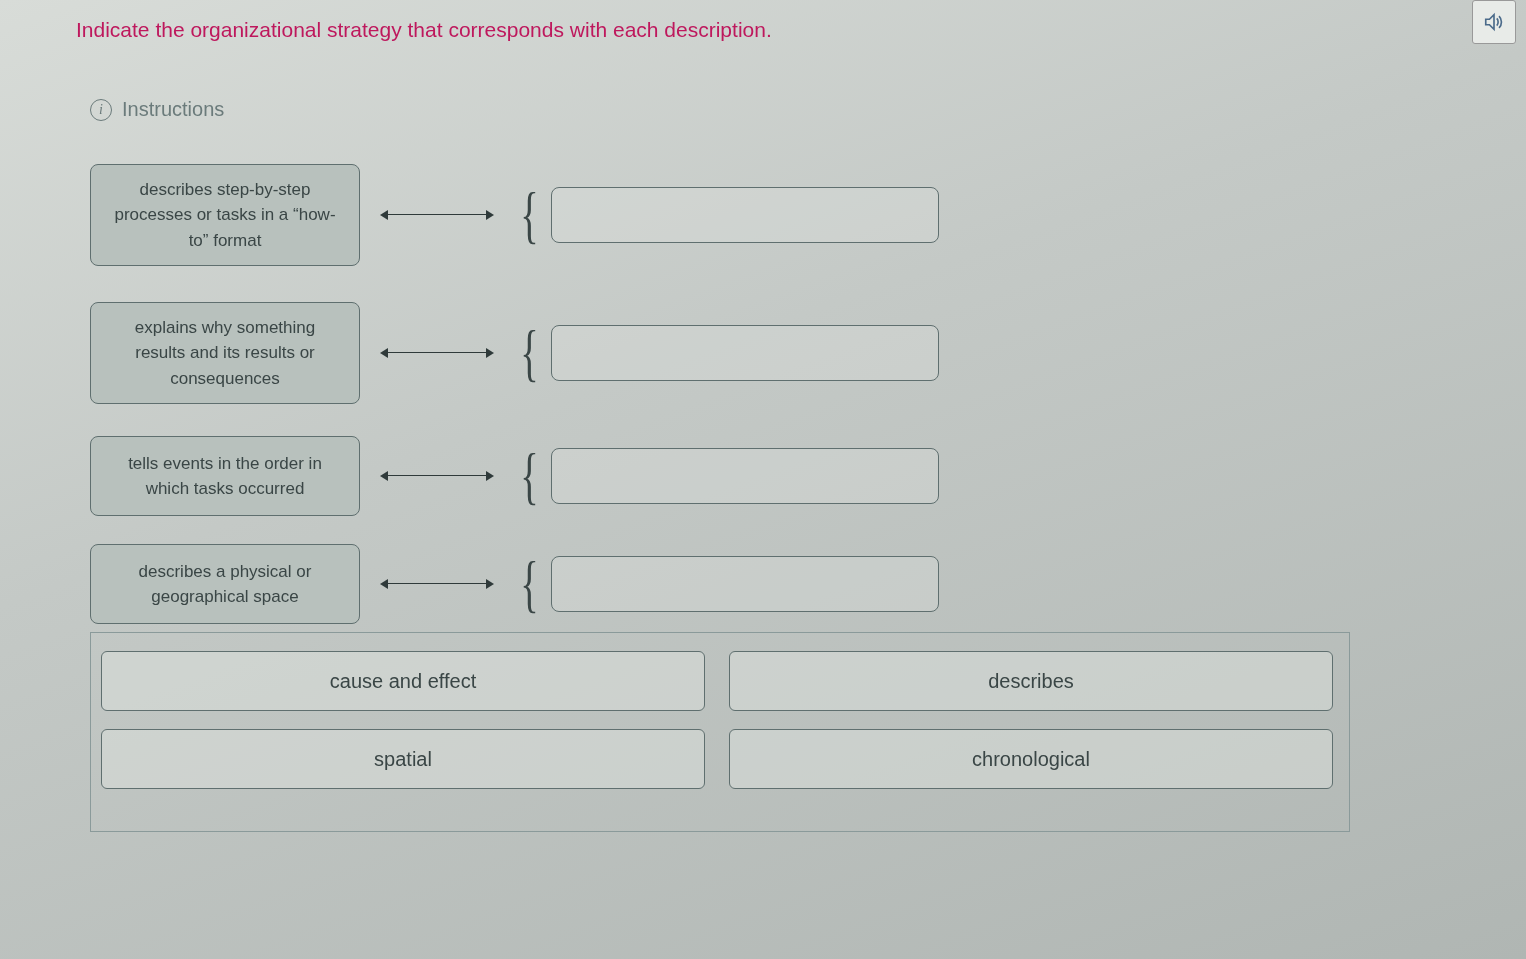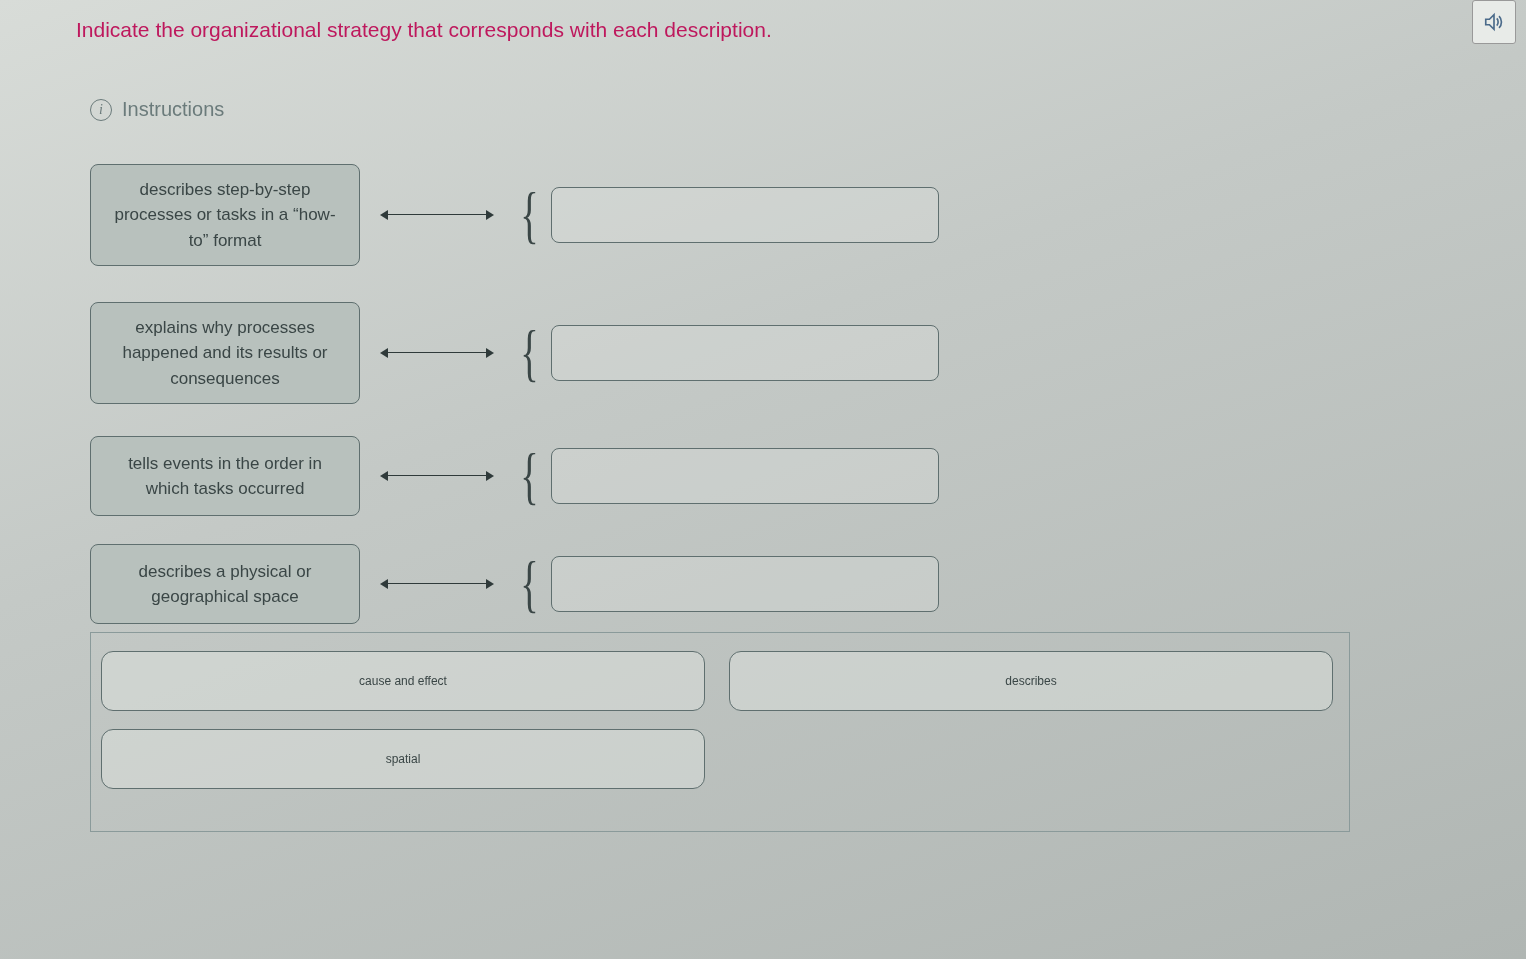--- a/index.html
+++ b/index.html
@@ -141,26 +141,26 @@
     padding: 18px 10px;
     display: flex;
     flex-wrap: wrap;
     gap: 18px 24px;
     align-content: flex-start;
   }
   .answer-chip {
     width: 604px;
     height: 60px;
     border: 1.3px solid #5f6f6f;
-    border-radius: 12px;
+    border-radius: 6px;
     background: rgba(225,228,225,0.45);
     display: flex;
     align-items: center;
     justify-content: center;
-    font-size: 12px;
+    font-size: 20px;
     color: #3a4646;
     cursor: grab;
   }
 </style>
 </head>
 <body>
 
 <div class="speaker-btn">
   <svg width="22" height="22" viewBox="0 0 24 24" fill="none" stroke="#4a6a8a" stroke-width="1.8">
     <polygon points="3,9 7,9 12,4 12,20 7,15 3,15" fill="none"></polygon>
@@ -181,21 +181,21 @@
   <div class="row">
     <div class="desc-box">describes step-by-step processes or tasks in a “how-to” format</div>
     <div class="connector">
         <span class="arrow-left"></span>
       </div>
     <span class="brace">{</span>
     <div class="drop-target"></div>
   </div>
 
   <div class="row">
-    <div class="desc-box">explains why processes happened and its results or consequences</div>
+    <div class="desc-box">explains why something results and its results or consequences</div>
     <div class="connector">
         <span class="arrow-left"></span>
       </div>
     <span class="brace">{</span>
     <div class="drop-target"></div>
   </div>
 
   <div class="row short">
     <div class="desc-box">tells events in the order in which tasks occurred</div>
     <div class="connector">
@@ -213,13 +213,14 @@
     <span class="brace">{</span>
     <div class="drop-target"></div>
   </div>
 
 </div>
 
 <div class="answer-bank">
   <div class="answer-chip">cause and effect</div>
   <div class="answer-chip">describes</div>
   <div class="answer-chip">spatial</div>
+  <div class="answer-chip">chronological</div>
 </div>
 
 </body></html>

